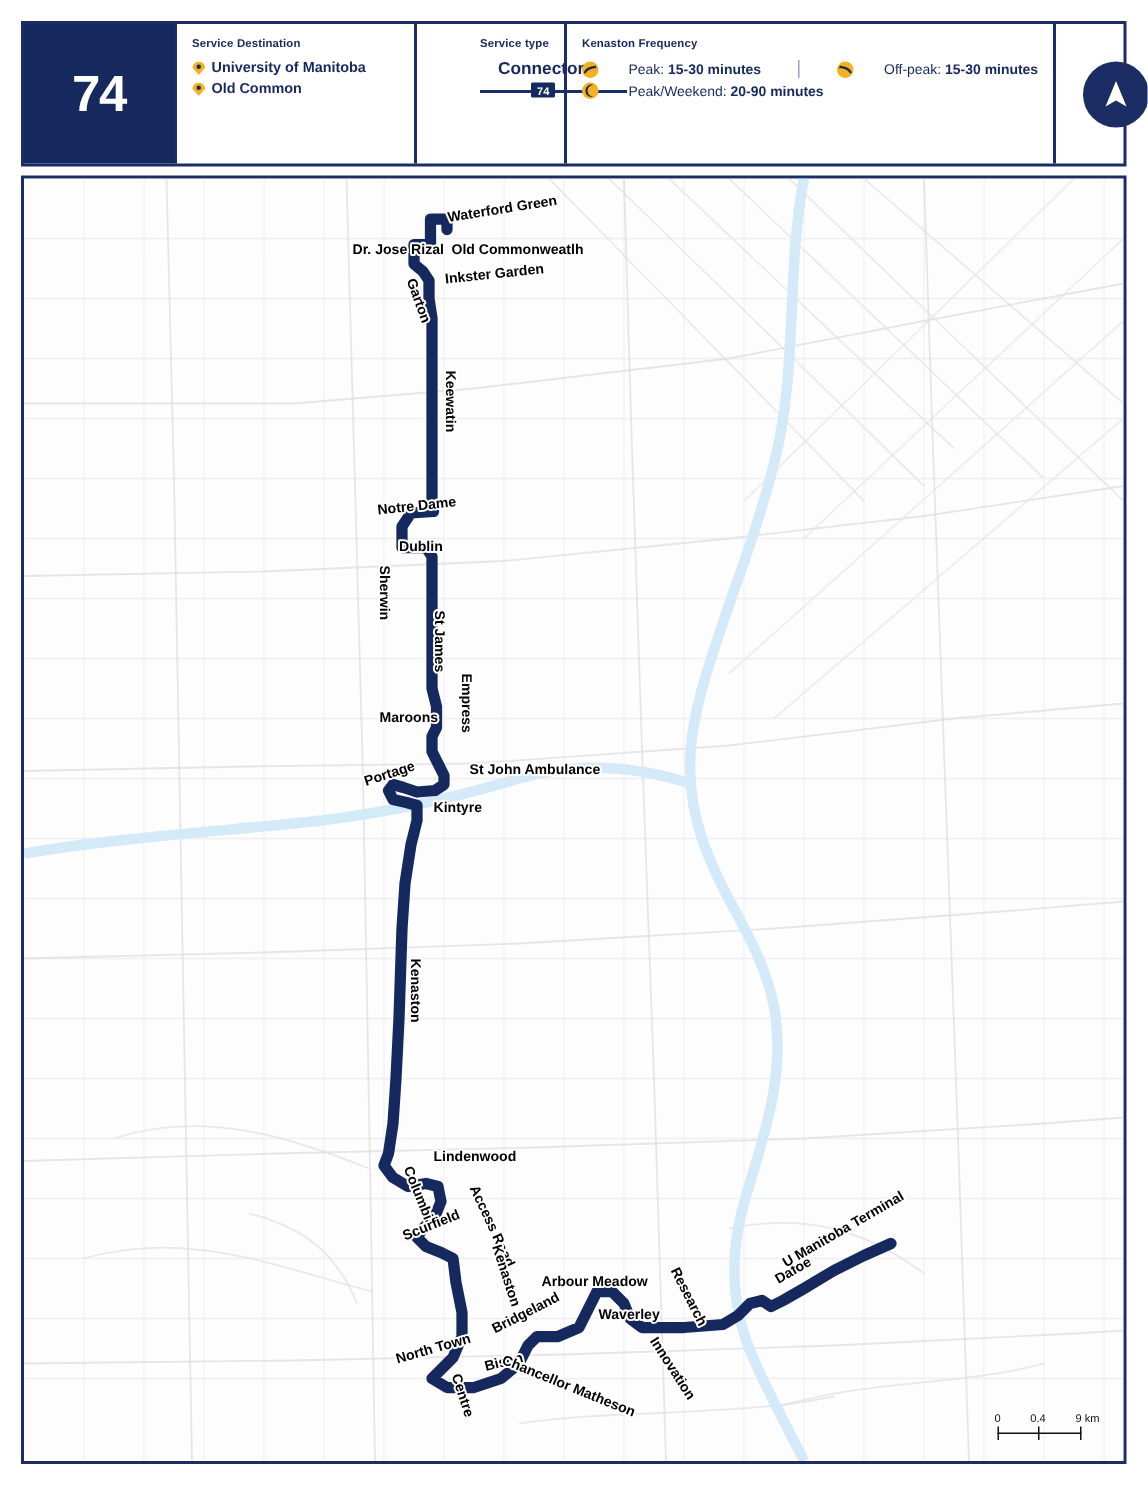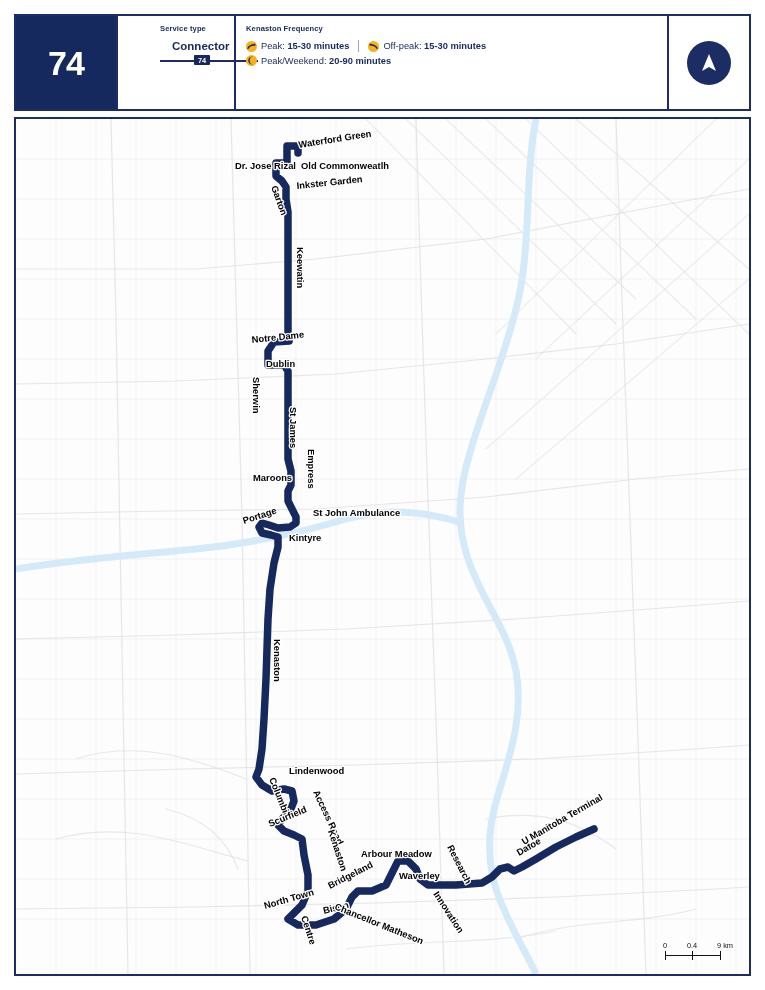--- a/index.html
+++ b/index.html
@@ -13,21 +13,21 @@
           border:2px solid #1b2d64;box-sizing:border-box;background:#fff;
           display:flex;}
   .route-badge{width:100px;background:#16295e;display:flex;align-items:center;
                justify-content:center;flex:none;}
   .route-badge .num{color:#ffffff;font-size:34px;font-weight:bold;
                     letter-spacing:-1px;line-height:1;}
 
   .panel{box-sizing:border-box;border-left:2px solid #1b2d64;padding:8px 10px 0 10px;
          position:relative;}
   .panel-dest{width:160px;flex:none;}
-  .panel-type{width:118px;flex:none;padding-left:42px;}
+  .panel-type{width:100px;flex:none;padding-left:42px;}
   .panel-freq{flex:1;}
   .panel-compass{width:80px;flex:none;border-left:2px solid #1b2d64;
                  display:flex;align-items:center;justify-content:center;}
 
   .panel-title{font-size:7.6px;font-weight:bold;color:#16295e;margin-bottom:7px;
                letter-spacing:.1px;}
 
   .dest-row{display:flex;align-items:center;gap:4px;margin-bottom:3px;}
   .pin{width:9px;height:9px;flex:none;position:relative;}
   .pin:before{content:"";position:absolute;left:0;top:0;width:9px;height:9px;
@@ -37,21 +37,21 @@
              background:#16295e;border-radius:50%;}
   .dest-label{font-size:9.6px;font-weight:bold;color:#16295e;white-space:nowrap;}
 
   .type-name{font-size:11.5px;font-weight:bold;color:#16295e;margin-bottom:3px;margin-left:12px;}
   .type-line{position:relative;height:12px;width:98px;}
   .type-line .ln{position:absolute;left:0;top:5px;width:98px;height:2px;background:#1b2d64;}
   .type-line .chip{position:absolute;left:34px;top:0;background:#16295e;color:#fff;
                    font-size:7.4px;font-weight:bold;padding:1.5px 4px;border-radius:1px;
                    line-height:1;}
 
-  .freq-line{display:flex;align-items:center;gap:4px;margin-bottom:3px;flex-wrap:nowrap;}
+  .freq-line{display:flex;align-items:center;gap:20px;margin-bottom:3px;flex-wrap:nowrap;}
   .fic{width:11px;height:11px;border-radius:50%;background:#f5b120;flex:none;
        position:relative;overflow:hidden;}
   .fic svg{position:absolute;left:0;top:0;}
   .freq-txt{font-size:9.3px;color:#16295e;white-space:nowrap;}
   .freq-txt b{font-weight:bold;}
   .freq-sep{width:1px;height:12px;background:#9aa4c4;margin:0 5px;flex:none;}
 
   .compass{width:44px;height:44px;border-radius:50%;background:#1b2d64;
            display:flex;align-items:center;justify-content:center;}
 
@@ -75,20 +75,32 @@
 <body>
 
 <div class="page">
 
   <div class="header">
 
     <div class="route-badge">
       <span class="num">74</span>
     </div>
 
+    <div class="panel panel-dest">
+      <div class="panel-title">Service Destination</div>
+
+      <div class="dest-row">
+        <span class="pin"></span>
+        <span class="dest-label">University of Manitoba</span>
+      </div>
+      <div class="dest-row">
+        <span class="pin"></span>
+        <span class="dest-label">Old Common</span>
+      </div>
+    </div>
 
     <div class="panel panel-type">
       <div class="panel-title">Service type</div>
       <div class="type-name">Connector</div>
       <div class="type-line">
         <span class="ln"></span>
         <span class="chip">74</span>
       </div>
     </div>
 

